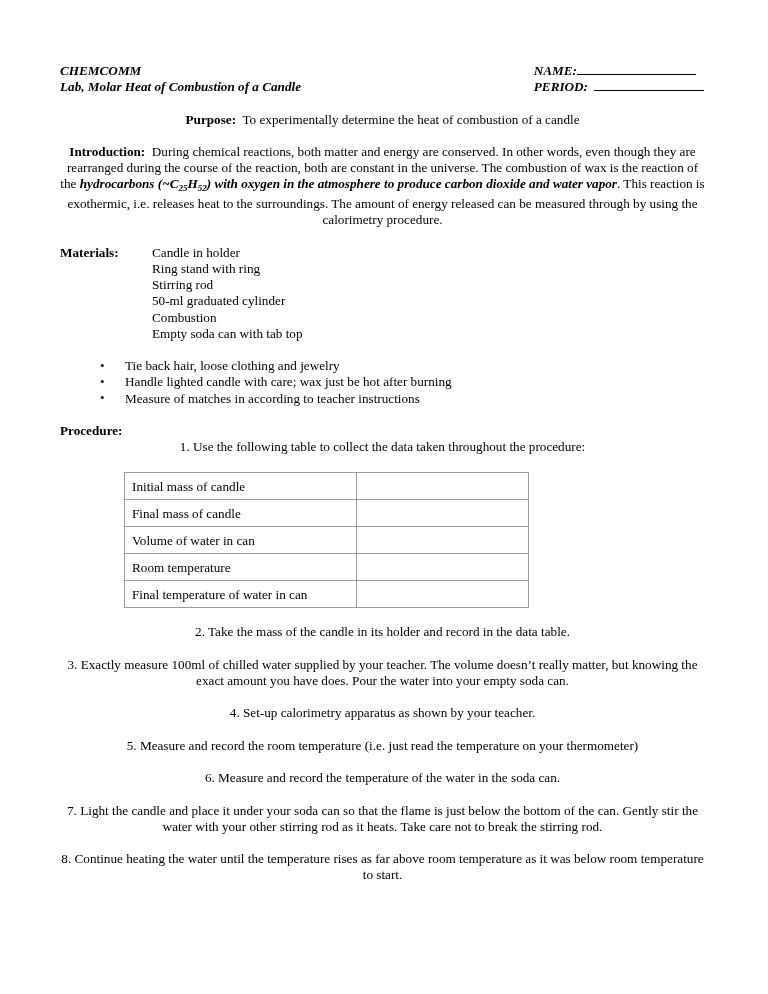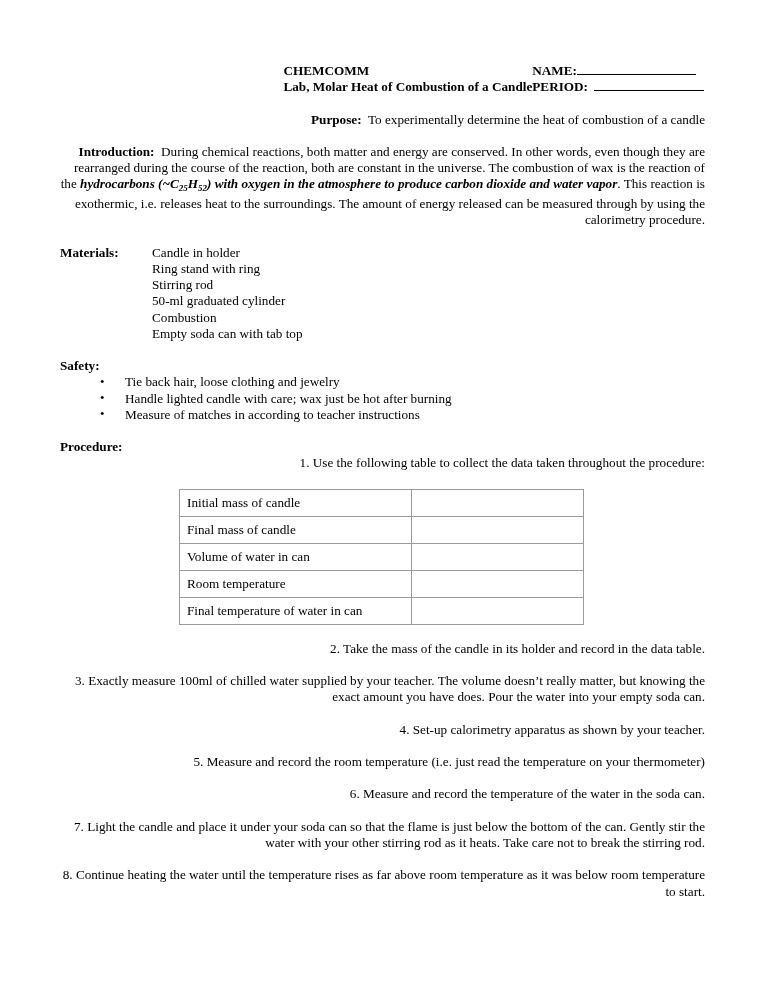--- a/index.html
+++ b/index.html
@@ -20,22 +20,23 @@
   .page {
     position: absolute;
     left: 60px;
     top: 63px;
     width: 645px;
   }
 
   
   .header {
     display: flex;
-    justify-content: flex-end;
+    justify-content: space-between;
     align-items: flex-start;
+    font-style: italic;
   }
   .header-left { font-weight: bold; }
   .header-left div { white-space: nowrap; }
   .header-right {
     font-weight: bold;
     padding-right: 1px;
   }
   .hr-row {
     display: flex;
     align-items: baseline;
@@ -47,21 +48,21 @@
     display: inline-block;
     border-bottom: 1.6px solid #000;
     height: 11px;
   }
   .rule-name { width: 119px; }
   .rule-period { width: 110px; }
   .gap-period { width: 6px; }
 
   
   .block { margin-top: 16.2px; }
-  .para { text-align: right; }
+  .para { text-align: center; }
   b, .b { font-weight: bold; }
   .bi { font-weight: bold; font-style: italic; }
   sub { font-size: 0.68em; vertical-align: -0.28em; }
 
   
   .materials { display: flex; }
   .materials-label {
     font-weight: bold;
     width: 92px;
     flex: 0 0 92px;
@@ -89,21 +90,21 @@
   }
 
   
   .proc-label { font-weight: bold; }
   .step { margin-top: 16.2px; }
   .step.tight { margin-top: 0; }
 
   
   .table-wrap {
     margin-top: 17px;
-    margin-left: 119px;
+    margin-left: 64px;
   }
   table.data {
     border-collapse: collapse;
     table-layout: fixed;
     width: 389px;
   }
   table.data td {
     border: 1px solid #9a9a9a;
     height: 20px;
     padding: 3px 0 3px 7px;
@@ -151,21 +152,20 @@
       <div>Candle in holder</div>
       <div>Ring stand with ring</div>
       <div>Stirring rod</div>
       <div>50-ml graduated cylinder</div>
       <div>Combustion</div>
       <div>Empty soda can with tab top</div>
     </div>
   </div>
 
   <div class="block">
-    <div class="safety-label">Safety:</div>
     <ul class="bullets">
       <li><span class="dot">•</span><span>Tie back hair, loose clothing and jewelry</span></li>
       <li><span class="dot">•</span><span>Handle lighted candle with care; wax just be hot after burning</span></li>
       <li><span class="dot">•</span><span>Measure of matches in according to teacher instructions</span></li>
     </ul>
   </div>
 
   <div class="block">
     <div class="proc-label">Procedure:</div>
     <div class="para step tight">1.  Use the following table to collect the data taken throughout the procedure:</div>

